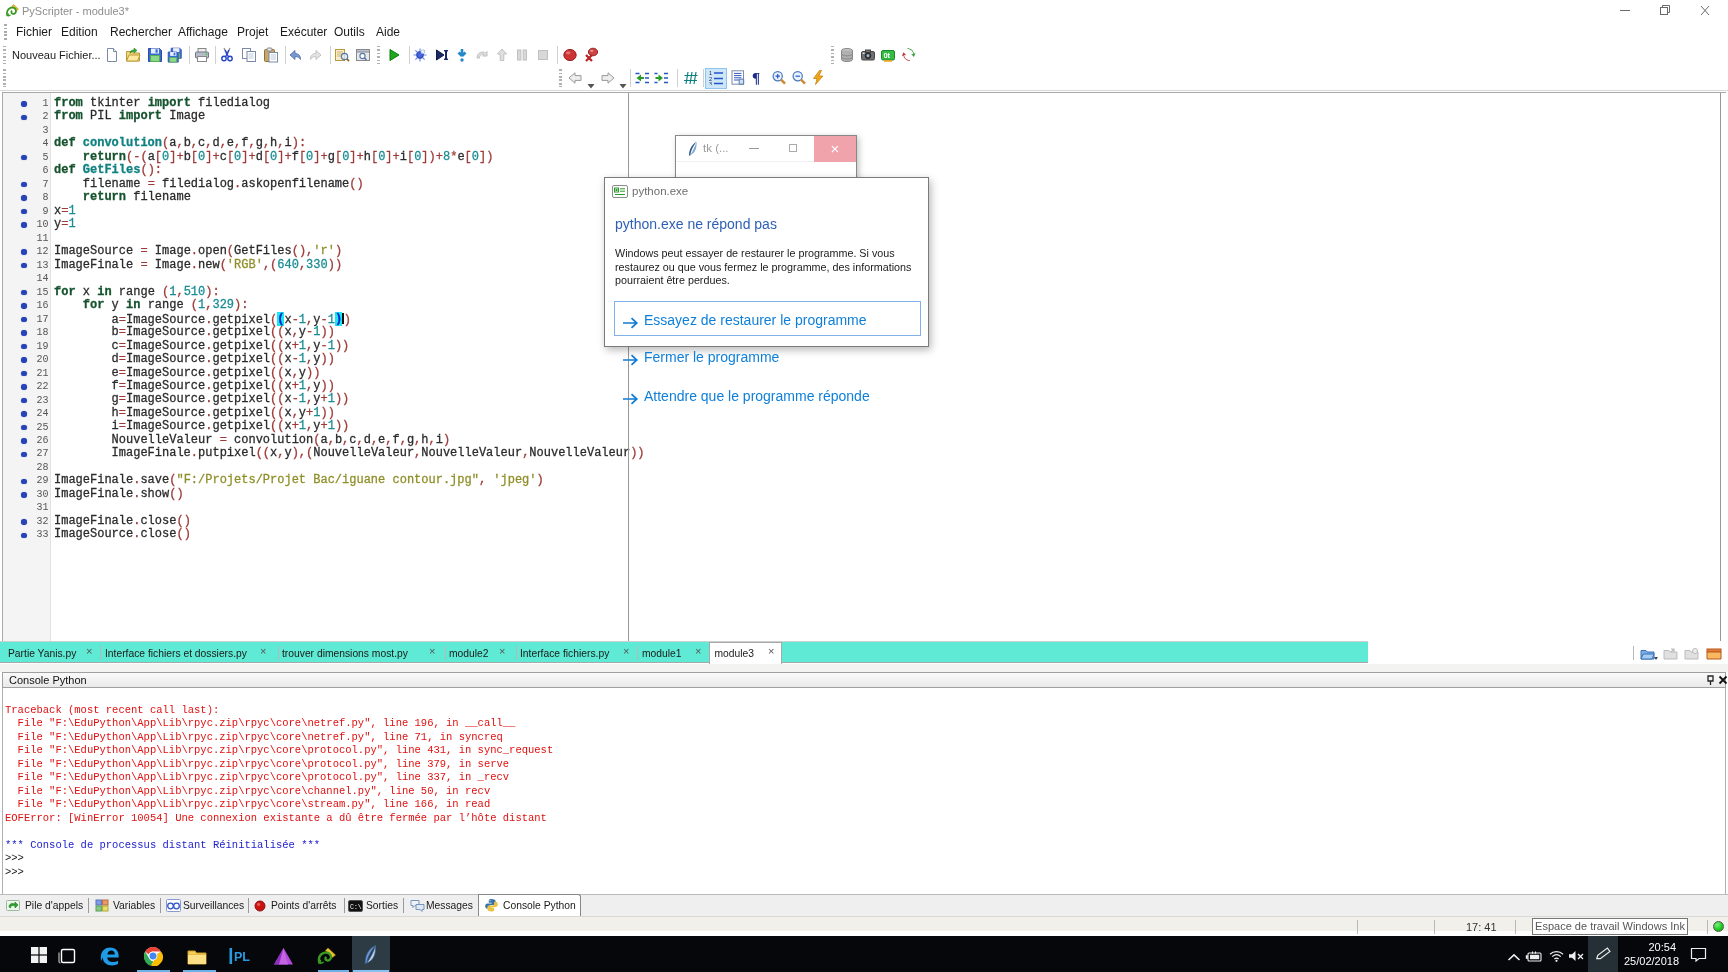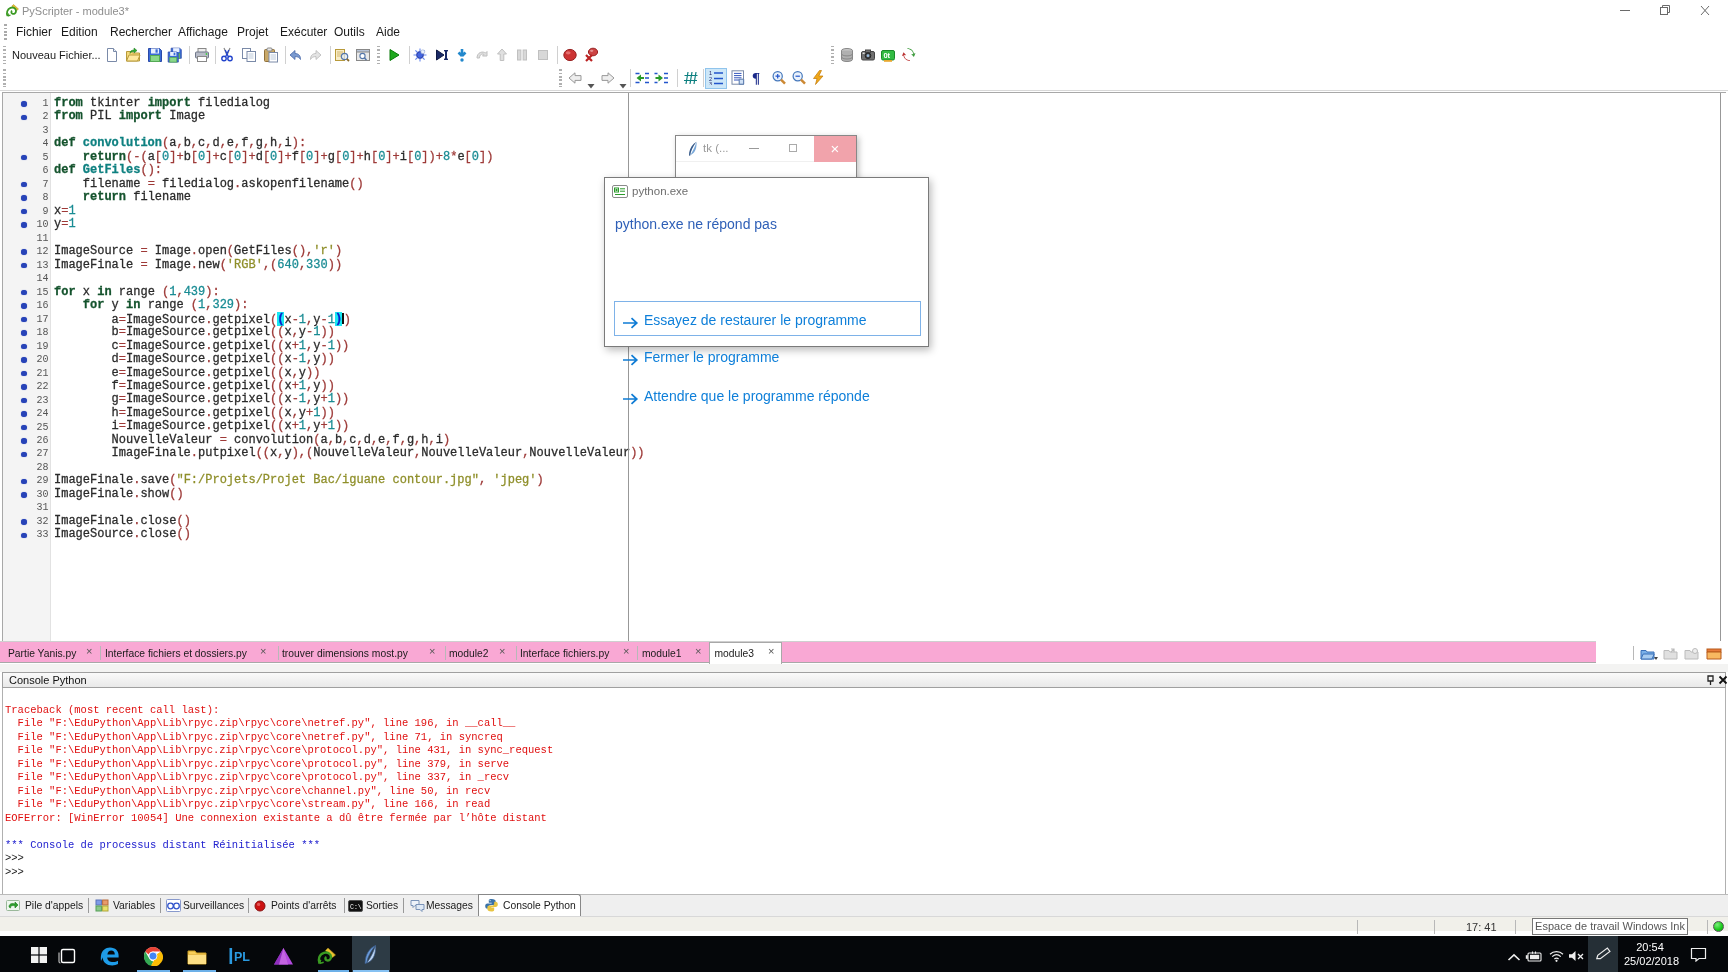--- a/index.html
+++ b/index.html
@@ -28,21 +28,21 @@
 .hlbox {position:absolute;left:705px;top:68px;width:22px;height:21px;background:#cde7f8;border:1px solid #90c4ec}
 
 .editor {position:absolute;left:2px;top:92px;width:1724px;height:549px;background:#fff;border-top:1px solid #a8a8a8;border-left:1px solid #a8a8a8}
 .gutter {position:absolute;left:3px;top:93px;width:48px;height:548px;background:#f4f4f4;border-right:1px solid #e2e2e2}
 .lnum {position:absolute;width:48.5px;text-align:right;font-family:"Liberation Mono",monospace;font-size:10px;line-height:13.486px;color:#555}
 .dot {position:absolute;left:21px;width:5.5px;height:5.5px;border-radius:50%;background:#2743b8;box-shadow:0 0 1px #6a7fd0}
 .cl {position:absolute;left:54px;white-space:pre;font-family:"Liberation Mono",monospace;font-size:12px;line-height:13.486px;height:13.486px;-webkit-text-stroke:0.28px currentColor}
 .split {position:absolute;left:628px;top:93px;width:1px;height:548px;background:#989898}
 .redge {position:absolute;left:1720px;top:93px;width:1px;height:548px;background:#989898}
 
-.tabbar {position:absolute;left:0;top:641px;width:1596px;height:22px;background:#f9a8d4;border-top:1px solid #cfcfcf;border-bottom:1px solid #a8a8a8}
+.tabbar {position:absolute;left:0;top:641px;width:1368px;height:22px;background:#5eead4;border-top:1px solid #cfcfcf;border-bottom:1px solid #a8a8a8}
 .atab {position:absolute;left:709px;top:0px;width:73px;height:22px;background:#fff;border:1px solid #a8a8a8;border-bottom:none}
 .ttxt {position:absolute;top:6px;font-size:10.3px;color:#1a1a1a}
 .tclose {position:absolute;top:3.2px;font-size:11px;color:#555}
 .tdiv {position:absolute;top:4px;width:1px;height:14px;background:#b8b8b8}
 
 .chead {position:absolute;left:2px;top:672px;width:1724px;height:16px;background:linear-gradient(#fafafa,#e9e9e9);border:1px solid #a0a0a0}
 .gapstrip {position:absolute;left:0;top:664px;width:1728px;height:8px;background:#f3f3f2}
 .chead-t {position:absolute;left:6px;top:1px;font-size:11px;color:#111}
 
 .console {position:absolute;left:2px;top:688px;width:1724px;height:206px;background:#fff;border-left:1px solid #b0b0b0;border-right:1px solid #b0b0b0}
@@ -59,21 +59,21 @@
 .ssep {position:absolute;top:3px;width:1px;height:14px;background:#b8b8b8}
 .stxt {position:absolute;top:3.5px;font-size:11px;color:#333}
 .tooltip {position:absolute;left:1532px;top:918px;width:156px;height:17px;background:#fff;border:1px solid #767676;font-size:11px;color:#575757;text-align:center;line-height:15px;z-index:40}
 .gdot {position:absolute;left:1713px;top:3.5px;width:11px;height:11px;border-radius:50%;background:radial-gradient(circle at 35% 30%,#7af07a,#18c818 60%,#0a9a0a);border:1px solid #555}
 
 .taskbar {position:absolute;left:0;top:936px;width:1728px;height:36px;background:#05070a;z-index:30}
 .tb-ic {position:absolute;z-index:31}
 .tb-hl {position:absolute;top:936px;height:36px;background:#2d3b45;z-index:31}
 .tb-penhl {position:absolute;left:1588px;top:936px;width:30px;height:36px;background:#252f36;z-index:31}
 .tb-ul {position:absolute;top:969.5px;height:2.5px;background:#6cb0e8;z-index:32}
-.clock {position:absolute;left:1624px;top:940px;width:52px;color:#fff;font-size:11px;text-align:center;line-height:14px;z-index:31}
+.clock {position:absolute;left:1624px;top:940px;width:52px;color:#fff;font-size:11px;text-align:right;line-height:14px;z-index:31}
 
 .tkwin {position:absolute;left:675px;top:135px;width:182px;height:160px;background:#fff;border:1px solid #888;z-index:18;box-shadow:2px 2px 6px rgba(0,0,0,0.25)}
 .tkbar {position:absolute;left:0;top:0;width:100%;height:26px;background:#fff;border-bottom:1px solid #f0f0f0}
 .tkclose {position:absolute;right:0;top:0;width:42px;height:26px;background:#f1a3ab;color:#fff;text-align:center;font-size:15px;font-weight:300;line-height:25px}
 
 .dlg {position:absolute;left:604px;top:177px;width:325px;height:170px;background:#fff;border:1px solid #7a7a7a;z-index:20;box-shadow:2px 3px 8px rgba(0,0,0,0.28)}
 .dlg-name {position:absolute;left:27px;top:6.5px;font-size:11.5px;color:#6e6e6e}
 .dlg-title {position:absolute;left:10px;top:38px;font-size:14px;color:#2e5fb7}
 .dlg-body {position:absolute;left:10px;top:69px;font-size:10.75px;line-height:13.6px;color:#1a1a1a;white-space:nowrap}
 .dlg-focus {position:absolute;left:9px;top:123px;width:307px;height:35px;border:1px solid #7eb2e8}
@@ -388,21 +388,21 @@
 <div class="cl" style="top:150.74px"><i>    </i><k>return</k><y>(</y><y>-</y><y>(</y><i>a</i><y>[</y><n1>0</n1><y>]</y><y>+</y><i>b</i><y>[</y><n1>0</n1><y>]</y><y>+</y><i>c</i><y>[</y><n1>0</n1><y>]</y><y>+</y><i>d</i><y>[</y><n1>0</n1><y>]</y><y>+</y><i>f</i><y>[</y><n1>0</n1><y>]</y><y>+</y><i>g</i><y>[</y><n1>0</n1><y>]</y><y>+</y><i>h</i><y>[</y><n1>0</n1><y>]</y><y>+</y><i>i</i><y>[</y><n1>0</n1><y>]</y><y>)</y><y>+</y><n1>8</n1><y>*</y><i>e</i><y>[</y><n1>0</n1><y>]</y><y>)</y></div>
 <div class="cl" style="top:164.23px"><k>def</k><i> </i><f>GetFiles</f><y>(</y><y>)</y><y>:</y></div>
 <div class="cl" style="top:177.72px"><i>    filename </i><y>=</y><i> filedialog</i><y>.</y><i>askopenfilename</i><y>(</y><y>)</y></div>
 <div class="cl" style="top:191.20px"><i>    </i><k>return</k><i> filename</i></div>
 <div class="cl" style="top:204.69px"><i>x</i><y>=</y><n1>1</n1></div>
 <div class="cl" style="top:218.17px"><i>y</i><y>=</y><n1>1</n1></div>
 <div class="cl" style="top:231.66px"></div>
 <div class="cl" style="top:245.15px"><i>ImageSource </i><y>=</y><i> Image</i><y>.</y><i>open</i><y>(</y><i>GetFiles</i><y>(</y><y>)</y><y>,</y><s1>'r'</s1><y>)</y></div>
 <div class="cl" style="top:258.63px"><i>ImageFinale </i><y>=</y><i> Image</i><y>.</y><i>new</i><y>(</y><s1>'RGB'</s1><y>,</y><y>(</y><n1>640</n1><y>,</y><n1>330</n1><y>)</y><y>)</y></div>
 <div class="cl" style="top:272.12px"></div>
-<div class="cl" style="top:285.60px"><k>for</k><i> x </i><k>in</k><i> range </i><y>(</y><n1>1</n1><y>,</y><n1>439</n1><y>)</y><y>:</y></div>
+<div class="cl" style="top:285.60px"><k>for</k><i> x </i><k>in</k><i> range </i><y>(</y><n1>1</n1><y>,</y><n1>510</n1><y>)</y><y>:</y></div>
 <div class="cl" style="top:299.09px"><i>    </i><k>for</k><i> y </i><k>in</k><i> range </i><y>(</y><n1>1</n1><y>,</y><n1>329</n1><y>)</y><y>:</y></div>
 <div class="cl" style="top:312.58px"><i>        a</i><y>=</y><i>ImageSource</i><y>.</y><i>getpixel</i><y>(</y><b1>(</b1><i>x</i><y>-</y><n1>1</n1><y>,</y><i>y</i><y>-</y><n1>1</n1><b1>)</b1><span class="caret"></span><y>)</y></div>
 <div class="cl" style="top:326.06px"><i>        b</i><y>=</y><i>ImageSource</i><y>.</y><i>getpixel</i><y>(</y><y>(</y><i>x</i><y>,</y><i>y</i><y>-</y><n1>1</n1><y>)</y><y>)</y></div>
 <div class="cl" style="top:339.55px"><i>        c</i><y>=</y><i>ImageSource</i><y>.</y><i>getpixel</i><y>(</y><y>(</y><i>x</i><y>+</y><n1>1</n1><y>,</y><i>y</i><y>-</y><n1>1</n1><y>)</y><y>)</y></div>
 <div class="cl" style="top:353.03px"><i>        d</i><y>=</y><i>ImageSource</i><y>.</y><i>getpixel</i><y>(</y><y>(</y><i>x</i><y>-</y><n1>1</n1><y>,</y><i>y</i><y>)</y><y>)</y></div>
 <div class="cl" style="top:366.52px"><i>        e</i><y>=</y><i>ImageSource</i><y>.</y><i>getpixel</i><y>(</y><y>(</y><i>x</i><y>,</y><i>y</i><y>)</y><y>)</y></div>
 <div class="cl" style="top:380.01px"><i>        f</i><y>=</y><i>ImageSource</i><y>.</y><i>getpixel</i><y>(</y><y>(</y><i>x</i><y>+</y><n1>1</n1><y>,</y><i>y</i><y>)</y><y>)</y></div>
 <div class="cl" style="top:393.49px"><i>        g</i><y>=</y><i>ImageSource</i><y>.</y><i>getpixel</i><y>(</y><y>(</y><i>x</i><y>-</y><n1>1</n1><y>,</y><i>y</i><y>+</y><n1>1</n1><y>)</y><y>)</y></div>
 <div class="cl" style="top:406.98px"><i>        h</i><y>=</y><i>ImageSource</i><y>.</y><i>getpixel</i><y>(</y><y>(</y><i>x</i><y>,</y><i>y</i><y>+</y><n1>1</n1><y>)</y><y>)</y></div>
 <div class="cl" style="top:420.46px"><i>        i</i><y>=</y><i>ImageSource</i><y>.</y><i>getpixel</i><y>(</y><y>(</y><i>x</i><y>+</y><n1>1</n1><y>,</y><i>y</i><y>+</y><n1>1</n1><y>)</y><y>)</y></div>
@@ -644,20 +644,21 @@
 
 <div class="dlg">
  <div class="abs" style="left:7px;top:6px"><svg width="16" height="13">
         <rect x="0.5" y="0.5" width="15" height="12" rx="1.5" fill="#fff" stroke="#8a8a8a"></rect>
         <rect x="2.5" y="3" width="4" height="4" fill="none" stroke="#2a9a2a"></rect>
         <rect x="3.5" y="4" width="2" height="2" fill="#2a9a2a"></rect>
         <path d="M8 3.8 h5 M8 6.2 h5 M3 9.5 h10" stroke="#2a9a2a" stroke-width="1"></path>
       </svg></div>
  <div class="dlg-name">python.exe</div>
  <div class="dlg-title">python.exe ne répond pas</div>
+ <div class="dlg-body">Windows peut essayer de restaurer le programme. Si vous<br>restaurez ou que vous fermez le programme, des informations<br>pourraient être perdues.</div>
  <div class="dlg-focus"></div>
  <div class="dlg-arr" style="top:137px"><svg width="17" height="12">
         <path d="M1 6 H14.5 M9.5 1.2 L14.8 6 L9.5 10.8" fill="none" stroke="#0f7cd5" stroke-width="1.7"></path>
       </svg></div>
  <div class="dlg-link" style="top:134px">Essayez de restaurer le programme</div>
  <div class="dlg-arr" style="top:174px"><svg width="17" height="12">
         <path d="M1 6 H14.5 M9.5 1.2 L14.8 6 L9.5 10.8" fill="none" stroke="#0f7cd5" stroke-width="1.7"></path>
       </svg></div>
  <div class="dlg-link" style="top:171px">Fermer le programme</div>
  <div class="dlg-arr" style="top:213px"><svg width="17" height="12">

